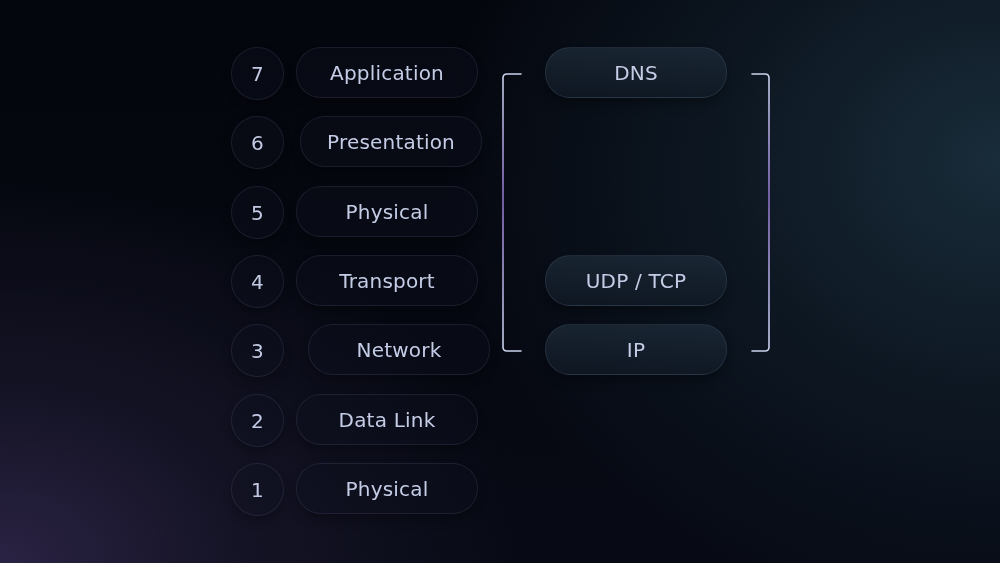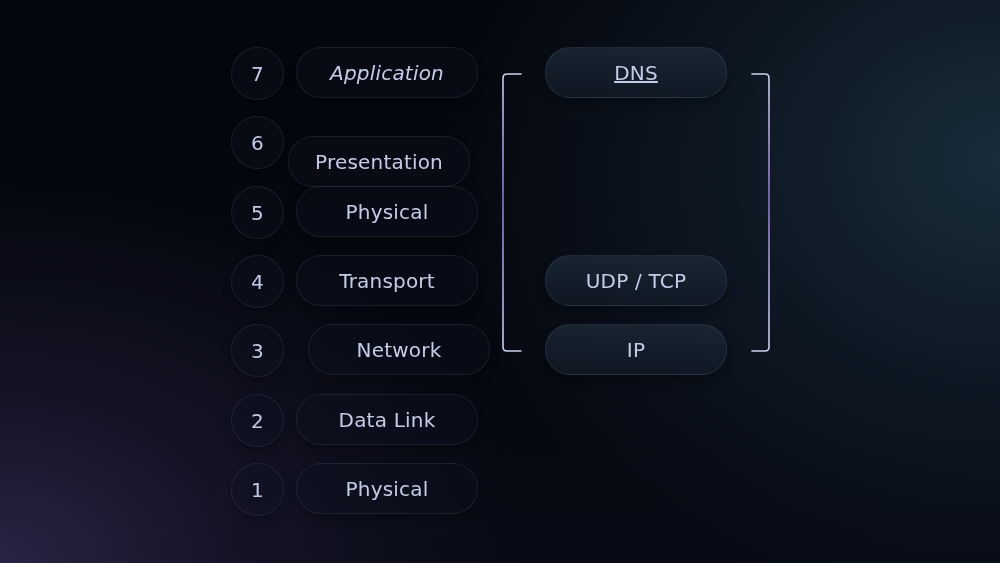--- a/index.html
+++ b/index.html
@@ -73,24 +73,24 @@
       display: block;
       overflow: visible;
     }
   </style>
 </head>
 <body>
 
 <div>
 
   <div class="layer-number" style="left:231px; top:47px;">7</div>
-  <div class="layer-pill" style="left:296px; top:47px;font-style:italic;">Application</div>
+  <div class="layer-pill" style="left:296px; top:47px;">Application</div>
 
   <div class="layer-number" style="left:231px; top:116px;">6</div>
-  <div class="layer-pill" style="left:288px; top:116px;margin-top:20px;">Presentation</div>
+  <div class="layer-pill" style="left:300px; top:116px;">Presentation</div>
 
   <div class="layer-number" style="left:231px; top:186px;">5</div>
   <div class="layer-pill" style="left:296px; top:186px;">Physical</div>
 
   <div class="layer-number" style="left:231px; top:255px;">4</div>
   <div class="layer-pill" style="left:296px; top:255px;">Transport</div>
 
   <div class="layer-number" style="left:231px; top:324px;">3</div>
   <div class="layer-pill" style="left:308px; top:324px;">Network</div>
 
@@ -106,21 +106,21 @@
         <linearGradient id="bracketGradL" x1="0" y1="0" x2="0" y2="1">
           <stop offset="0%" stop-color="#c9d3ec"></stop>
           <stop offset="45%" stop-color="#8b6fc4"></stop>
           <stop offset="100%" stop-color="#c9d3ec"></stop>
         </linearGradient>
       </defs>
       <path d="M19 1 L5 1 Q1 1 1 5 L1 274 Q1 278 5 278 L19 278" fill="none" stroke="url(#bracketGradL)" stroke-width="1.6" stroke-linecap="round"></path>
     </svg>
   </div>
 
-  <div class="proto-pill" style="left:545px; top:47px;text-decoration:underline;">DNS</div>
+  <div class="proto-pill" style="left:545px; top:47px;">DNS</div>
   <div class="proto-pill" style="left:545px; top:255px;">UDP / TCP</div>
   <div class="proto-pill" style="left:545px; top:324px;">IP</div>
 
   <div class="bracket" style="left:751px;">
     <svg width="20" height="280" viewBox="0 0 20 280">
       <defs>
         <linearGradient id="bracketGradR" x1="0" y1="0" x2="0" y2="1">
           <stop offset="0%" stop-color="#c9d3ec"></stop>
           <stop offset="45%" stop-color="#8b6fc4"></stop>
           <stop offset="100%" stop-color="#c9d3ec"></stop>

